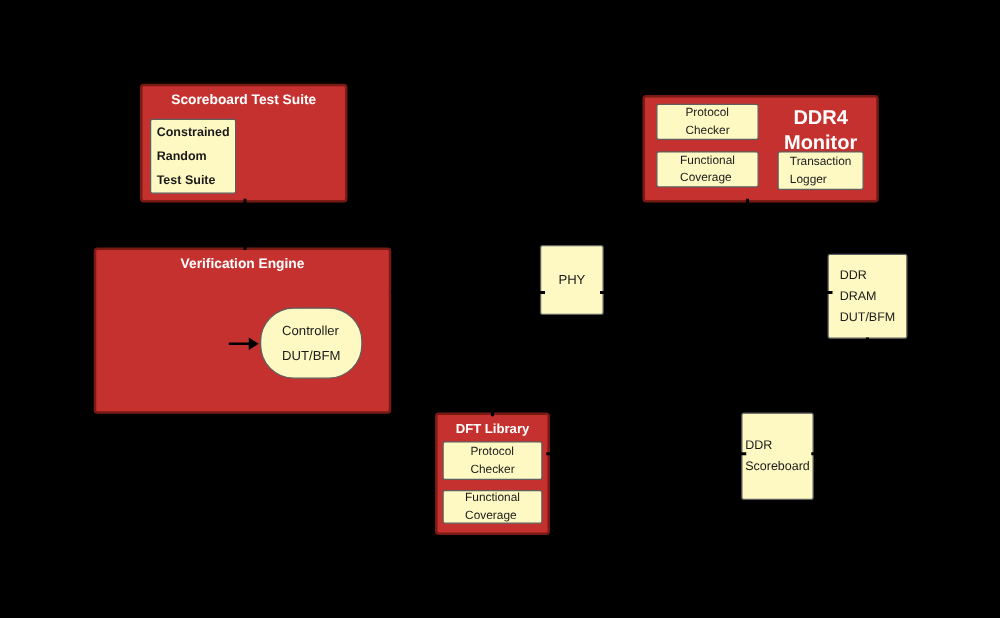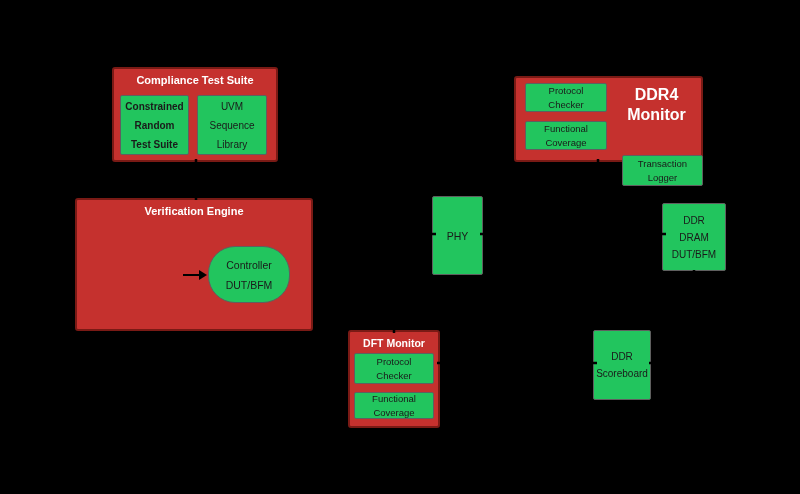--- a/index.html
+++ b/index.html
@@ -5,23 +5,23 @@
   html,body{margin:0;padding:0;background:#000;}
   #stage{
     position:relative;width:800px;height:494px;background:#000;overflow:hidden;
     font-family:"Liberation Sans",sans-serif;
   }
   .redbox{
     position:absolute;background:#C5312E;border:2px solid #7A1A15;border-radius:3px;
     box-sizing:border-box;z-index:1;
   }
   .graybox{
-    position:absolute;background:#22c55e;border:1.5px solid #5F5F5F;border-radius:2px;
+    position:absolute;background:#fef9c3;border:1.5px solid #5F5F5F;border-radius:2px;
     box-sizing:border-box;display:flex;align-items:center;justify-content:center;
-    text-align:center;color:#1A1A1A;z-index:1;
+    color:#1A1A1A;z-index:1;
   }
   .lightbox{
     position:absolute;background:#EDEDED;border:1px solid #9A9A9A;border-radius:2px;
     box-sizing:border-box;display:flex;align-items:center;justify-content:center;
     text-align:center;color:#1A1A1A;
   }
   .darkgray{
     position:absolute;background:#A7A7A7;border:1.5px solid #7D7D7D;border-radius:2px;
     box-sizing:border-box;
   }
@@ -40,48 +40,45 @@
   .dummy-title{position:absolute;left:0;right:0;top:4px;text-align:center;color:#F5F5F5;font-size:10px;}
   #tgen{left:94px;top:247px;width:83px;height:28px;font-size:9.5px;line-height:14px;}
   #einj{left:94px;top:287px;width:83px;height:26px;font-size:9.5px;line-height:14px;}
   #controller{left:208px;top:246px;width:82px;height:57px;font-size:10.5px;line-height:20px;border-radius:27px;}
   
   #ddr4mon{left:514px;top:76px;width:189px;height:86px;}
   #ddr4-title{position:absolute;left:100px;right:4px;top:7px;text-align:center;color:#fff;
     font-weight:bold;font-size:16px;line-height:20px;}
   #d4-pc{left:525px;top:83px;width:82px;height:29px;font-size:9.5px;line-height:14px;}
   #d4-fc{left:525px;top:121px;width:82px;height:29px;font-size:9.5px;line-height:14px;}
-  #d4-tl{left:622px;top:121px;width:81px;height:31px;font-size:9.5px;line-height:14px;margin-top:34px;}
+  #d4-tl{left:622px;top:121px;width:69px;height:31px;font-size:9.5px;line-height:14px;}
   
-  #phy{left:432px;top:196px;width:51px;height:79px;font-size:10.5px;}
+  #phy{left:432px;top:196px;width:51px;height:56px;font-size:10.5px;}
   #dram{left:662px;top:203px;width:64px;height:68px;font-size:10px;line-height:17px;}
   #scoreboard{left:593px;top:330px;width:58px;height:70px;font-size:10px;line-height:17px;}
   
   #dftmon{left:348px;top:330px;width:92px;height:98px;}
   .dft-title{position:absolute;left:0;right:0;top:5px;text-align:center;color:#fff;
     font-weight:bold;font-size:10.5px;}
   #dft-pc{left:354px;top:353px;width:80px;height:31px;font-size:9.5px;line-height:14px;}
   #dft-fc{left:354px;top:392px;width:80px;height:27px;font-size:9.5px;line-height:14px;}
   
   #wires{position:absolute;left:0;top:0;z-index:2;pointer-events:none;}
 </style>
 </head>
 <body>
 
 <div id="stage">
 
   <div id="compliance" class="redbox">
-    <div class="red-title">Compliance Test Suite</div>
+    <div class="red-title">Scoreboard Test Suite</div>
   </div>
   <div id="comp-sub1" class="graybox pre">Constrained
 Random
 Test Suite</div>
-  <div id="comp-sub2" class="graybox pre">UVM
-Sequence
-Library</div>
 
   <div id="veng" class="redbox">
     <div class="red-title">Verification Engine</div>
   </div>
   <div id="dummy" class="darkgray">
     <div class="dummy-title">Dummy Protocol</div>
   </div>
   <div id="tgen" class="lightbox pre">Transaction
 Generator</div>
   <div id="einj" class="lightbox pre">Error
@@ -101,21 +98,21 @@
 Logger</div>
 
   <div id="phy" class="graybox">PHY</div>
   <div id="dram" class="graybox pre">DDR
 DRAM
 DUT/BFM</div>
   <div id="scoreboard" class="graybox pre">DDR
 Scoreboard</div>
 
   <div id="dftmon" class="redbox">
-    <div class="dft-title">DFT Monitor</div>
+    <div class="dft-title">DFT Library</div>
   </div>
   <div id="dft-pc" class="graybox pre">Protocol
 Checker</div>
   <div id="dft-fc" class="graybox pre">Functional
 Coverage</div>
 
   <svg id="wires" width="800" height="494">
     <line x1="196" y1="159" x2="196" y2="200" stroke="#000" stroke-width="2.5"></line>
     <line x1="313" y1="234" x2="436" y2="234" stroke="#000" stroke-width="2.5"></line>
     <line x1="480" y1="234" x2="666" y2="234" stroke="#000" stroke-width="2.5"></line>

